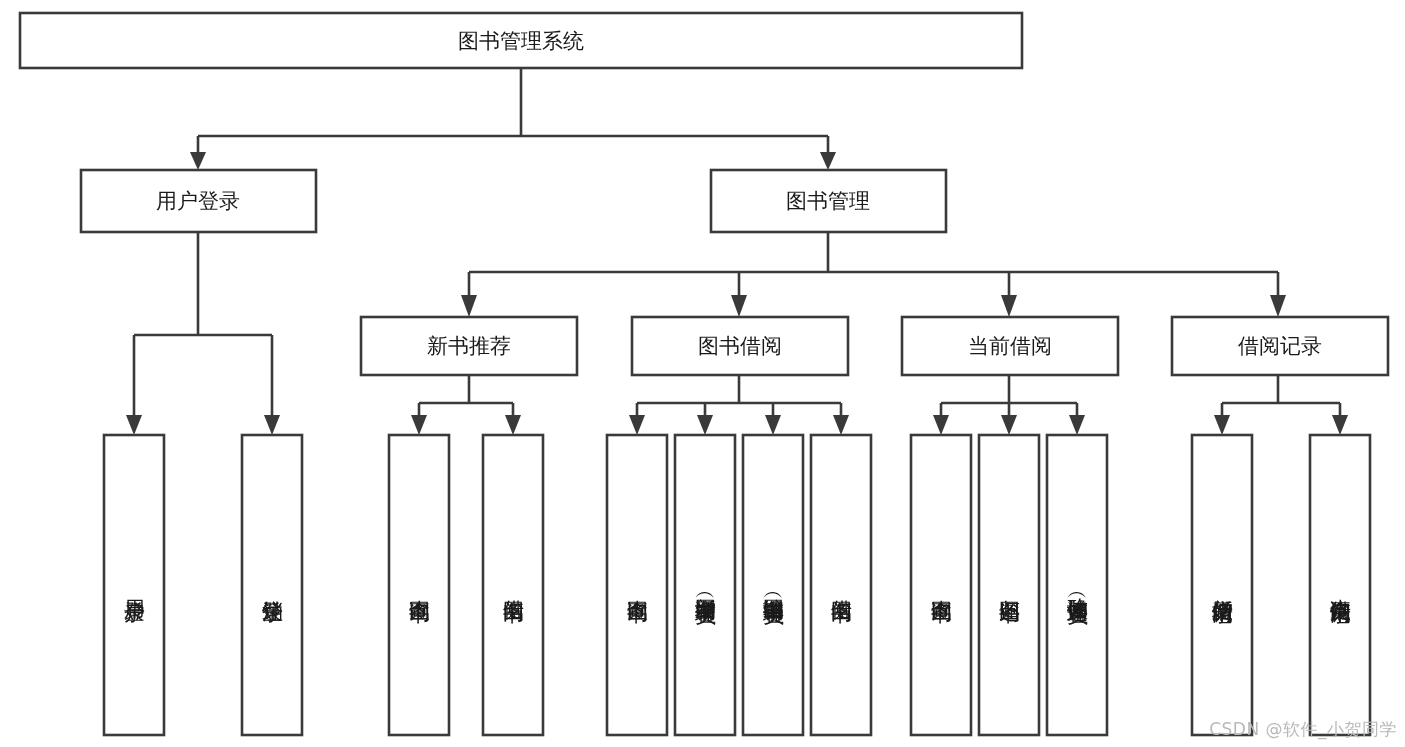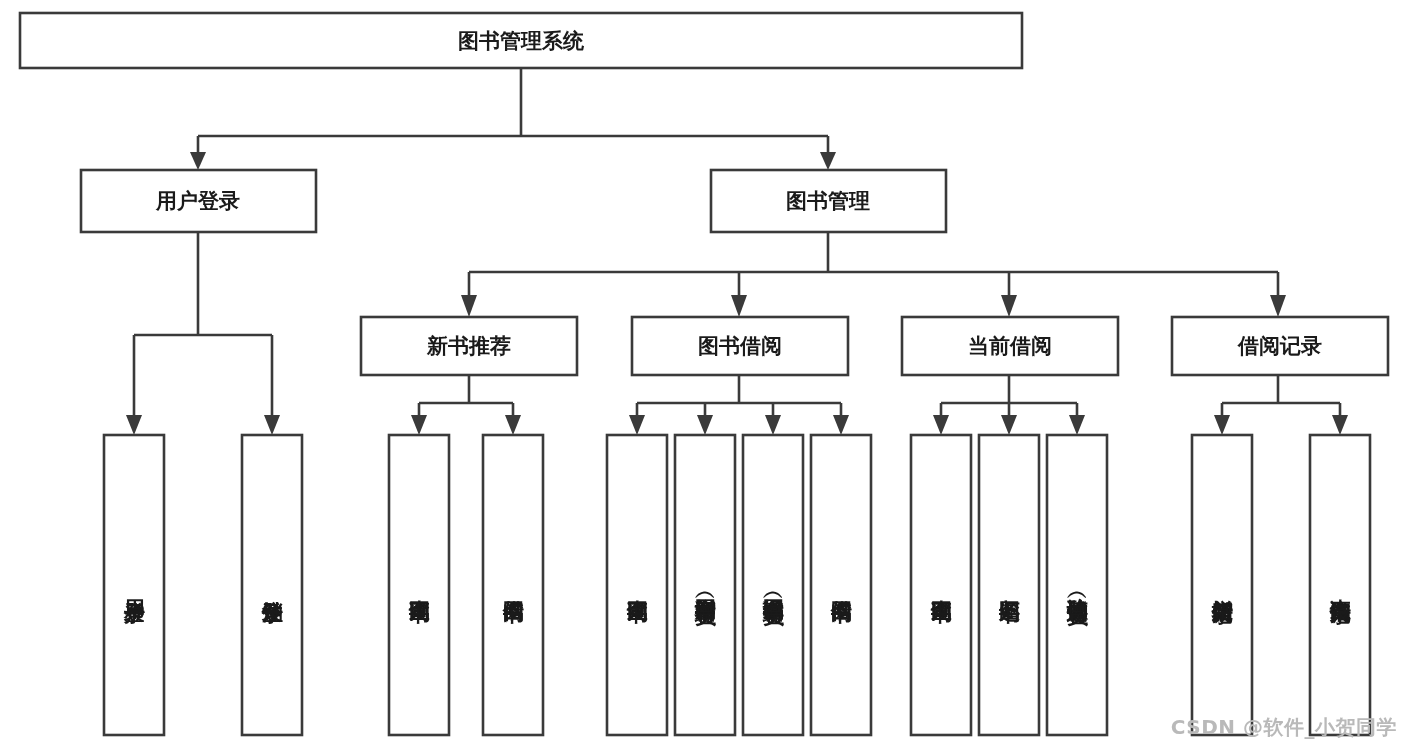--- a/index.html
+++ b/index.html
@@ -11,21 +11,20 @@
     width: 1405px;
     height: 747px;
     font-family: "DejaVu Sans", "Liberation Sans", sans-serif;
     overflow: hidden;
   }
   #diagram-root {
     position: relative;
     width: 1405px;
     height: 747px;
     background: #ffffff;
-    font-weight: bold;
   }
   svg#flow {
     position: absolute;
     left: 0;
     top: 0;
     width: 1405px;
     height: 747px;
     display: block;
   }
   .node-box {
@@ -65,21 +64,21 @@
     align-items: center;
     justify-content: center;
     white-space: nowrap;
     pointer-events: none;
   }
   .watermark {
     position: absolute;
     right: 8px;
     bottom: 6px;
     font-family: "DejaVu Sans", "Liberation Sans", sans-serif;
-    font-size: 20px;
+    font-size: 17px;
     color: #b9b9b9;
     white-space: nowrap;
     letter-spacing: 0.5px;
     margin-left: 21px;
   }
 </style>
 </head>
 <body>
 
 <div id="diagram-root">

